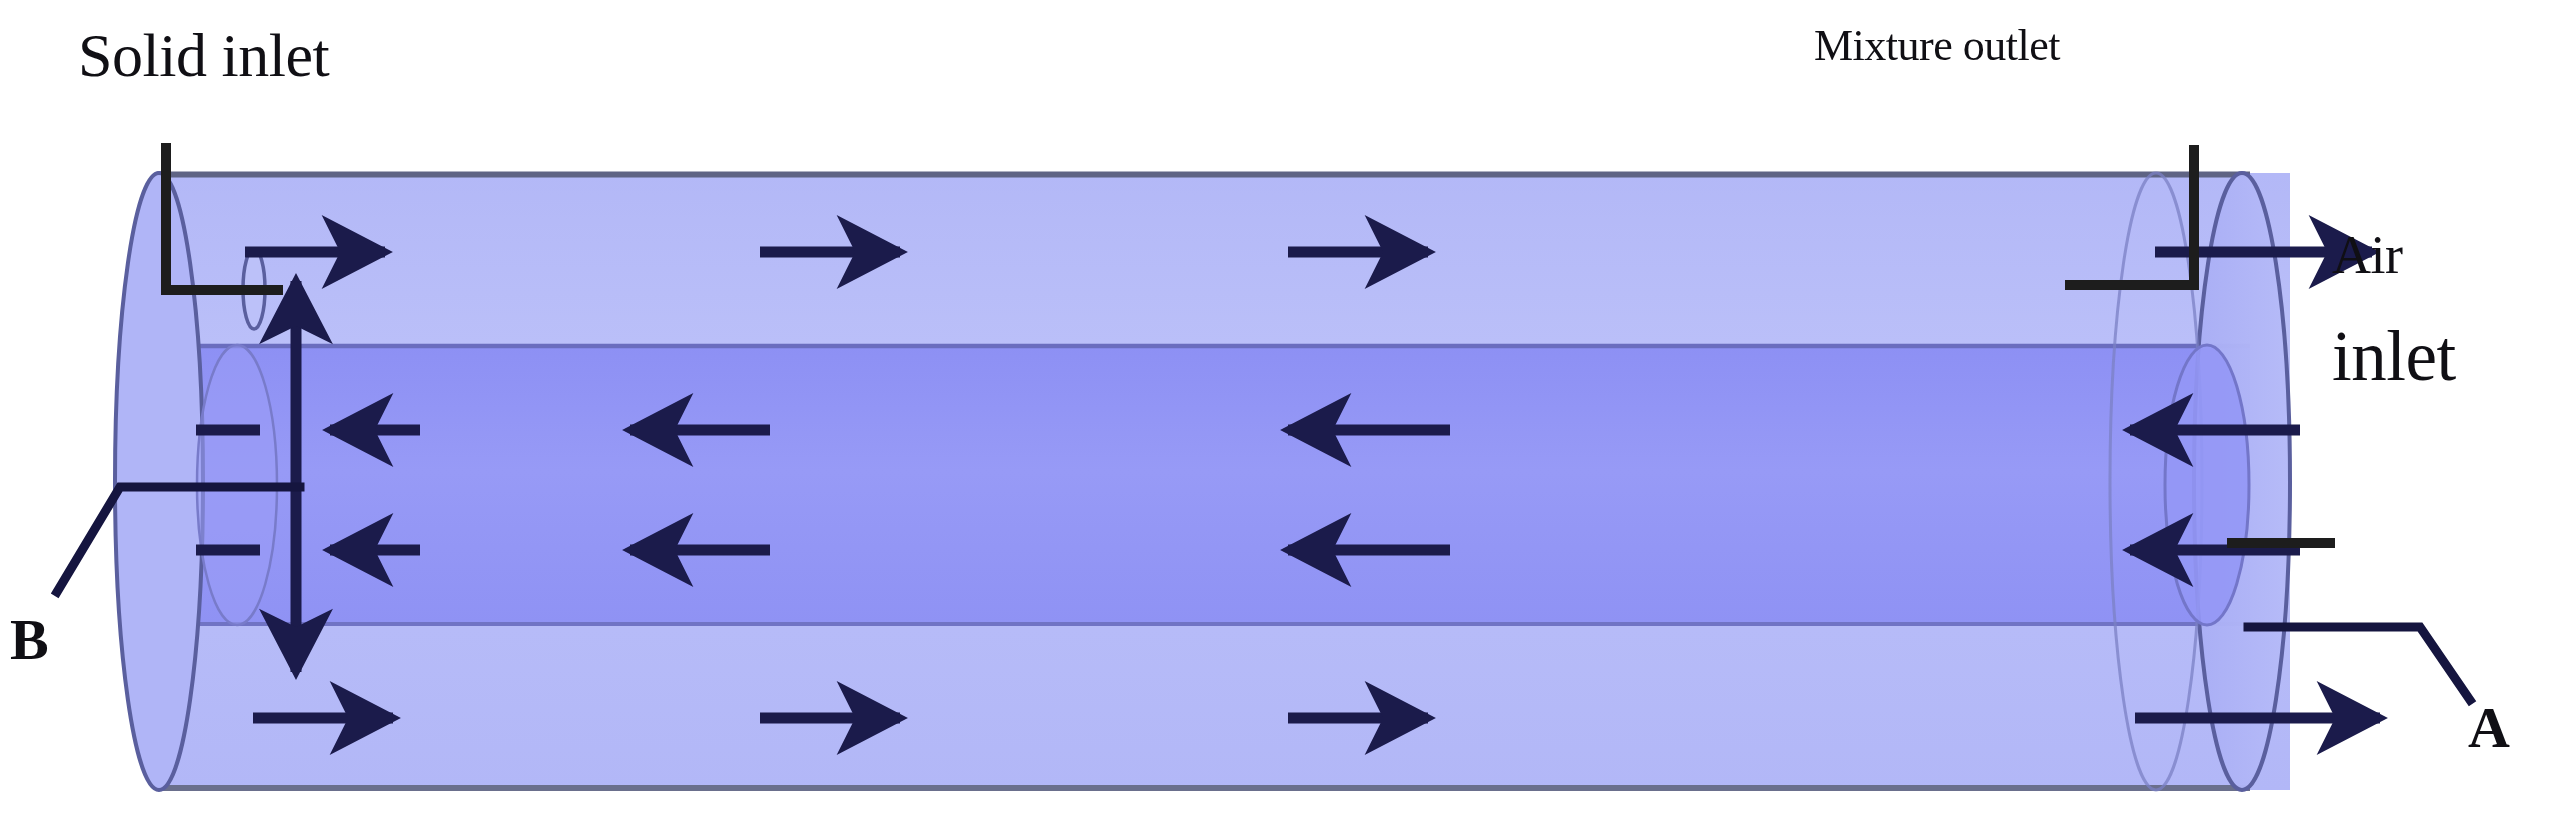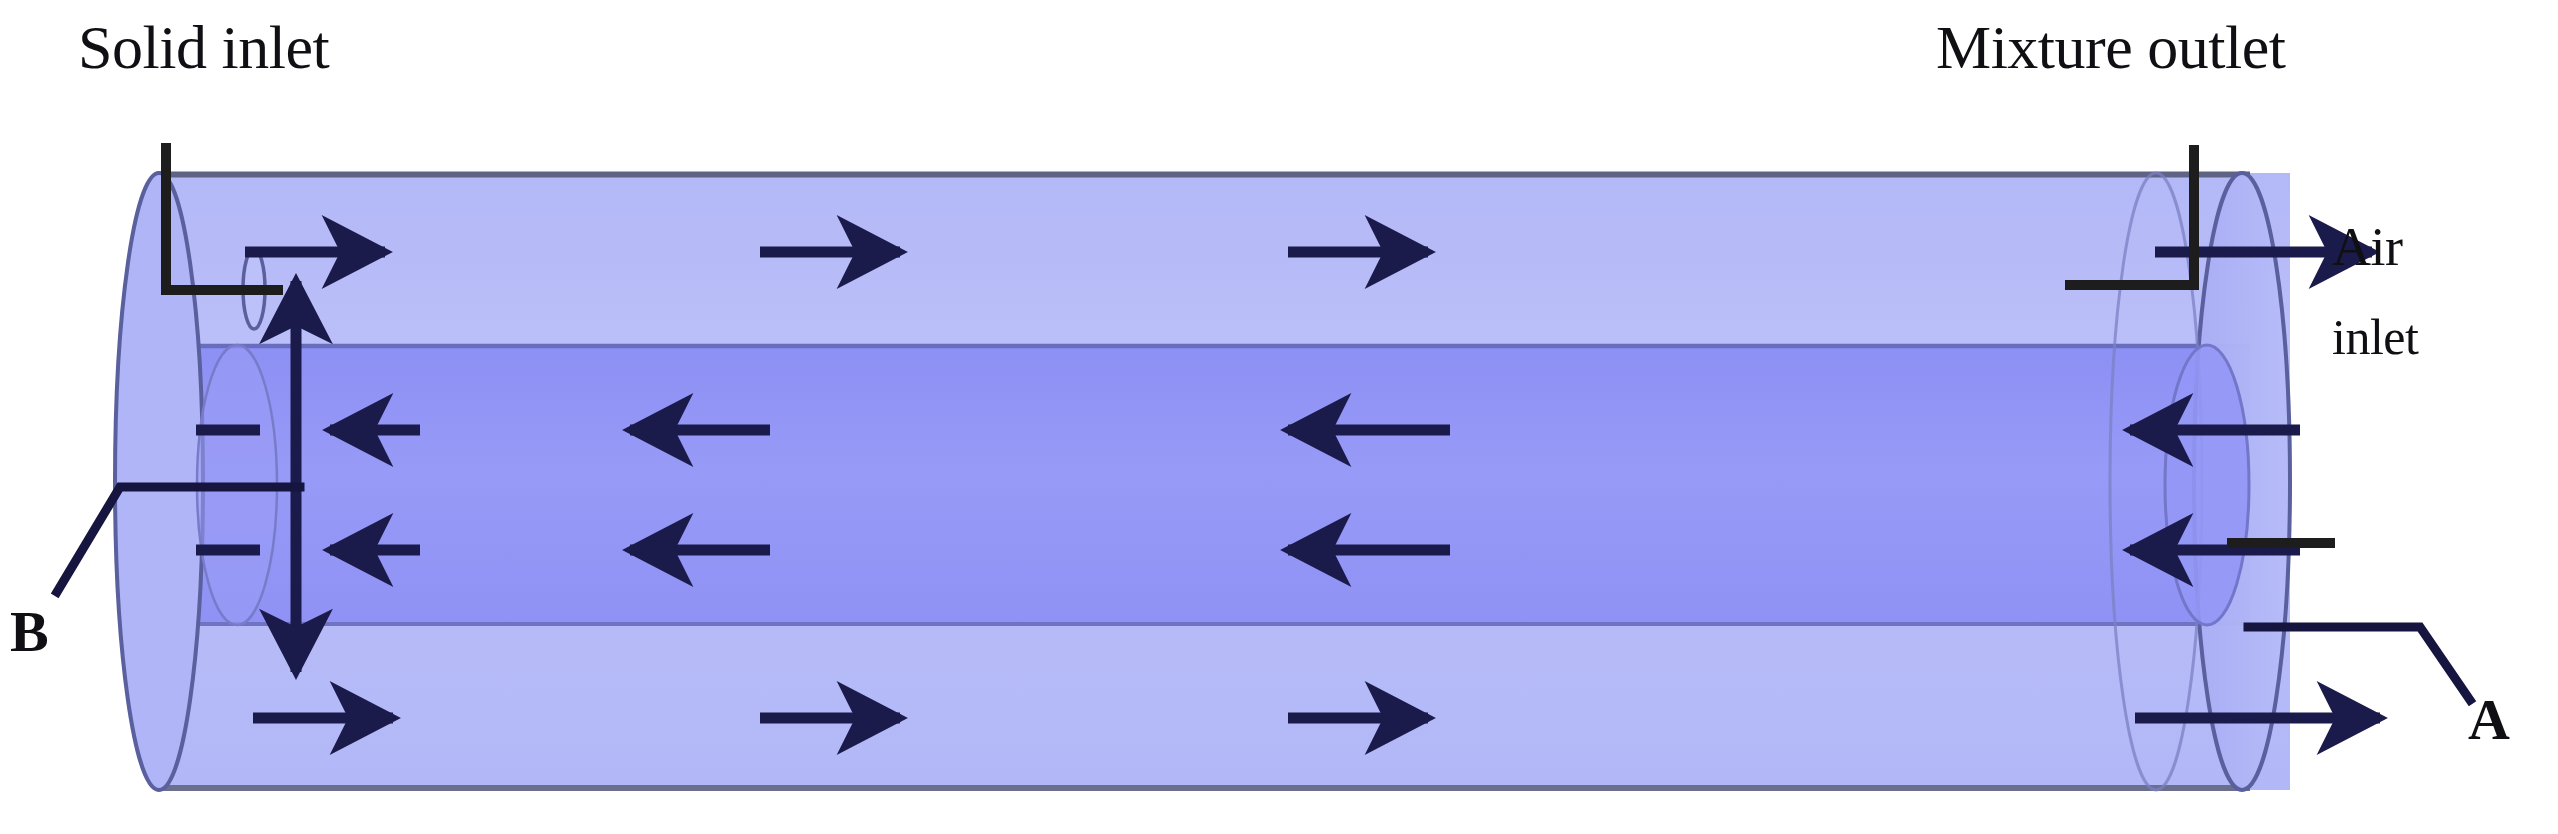--- a/index.html
+++ b/index.html
@@ -22,41 +22,42 @@
     width: 2558px;
     height: 834px;
   }
   .lbl {
     position: absolute;
     font-family: "Liberation Serif", "DejaVu Serif", serif;
     color: #100f14;
     white-space: nowrap;
     line-height: 1.02;
     letter-spacing: -0.5px;
+    margin-top: 8px;
   }
   #label-solid-inlet {
     left: 78px;
     top: 16px;
     font-size: 62px;
   }
   #label-mixture-outlet {
-    left: 1936px;
+    left: 1814px;
     top: 16px;
-    font-size: 62px;
+    font-size: 44px;
   }
   #label-air-inlet {
     left: 2332px;
     top: 220px;
     font-size: 54px;
   }
   #label-air-line2 {
     position: absolute;
     left: 2332px;
     top: 312px;
-    font-size: 50px;
+    font-size: 71px;
   }
   #label-point-a {
     left: 2468px;
     top: 690px;
     font-size: 58px;
     font-weight: bold;
   }
   #label-point-b {
     left: 10px;
     top: 602px;

